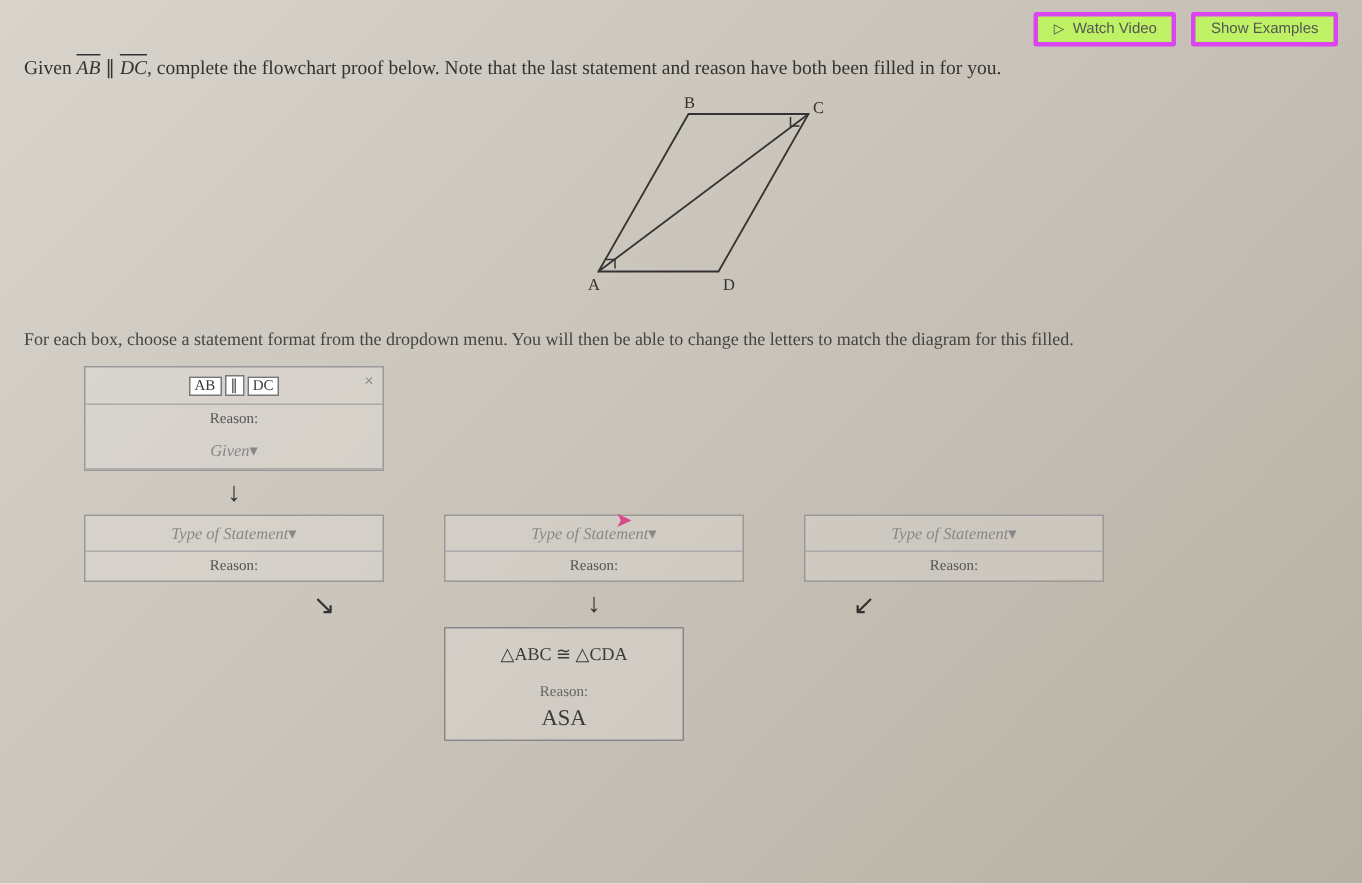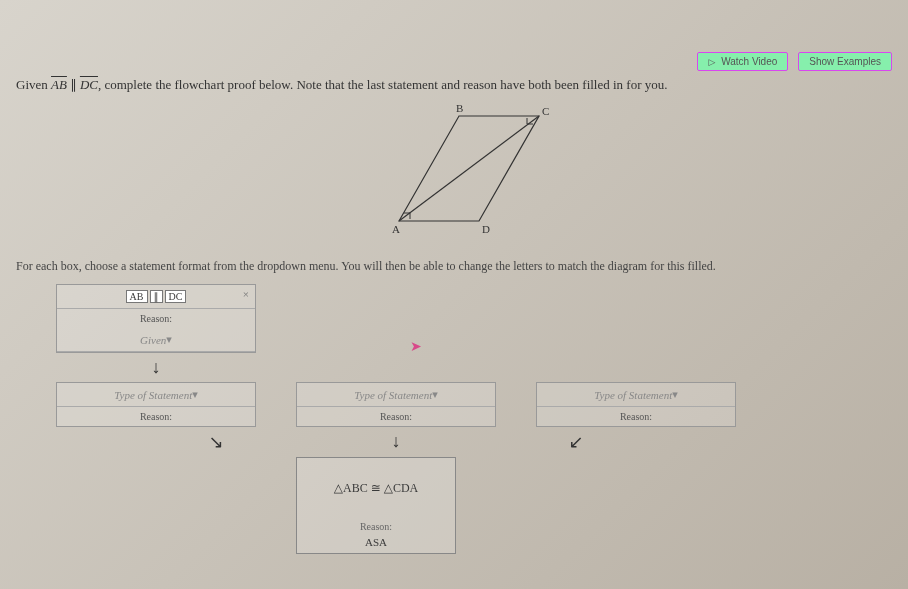--- a/index.html
+++ b/index.html
@@ -12,28 +12,27 @@
   overflow: hidden;
   padding: 8px 16px;
 }
 .top-bar {
   display: flex;
   justify-content: flex-end;
   gap: 10px;
   margin-bottom: 6px;
 }
 .btn {
-  border: 1px solid #d946ef;
-  background: #86efac;
+  border: 3px solid #d946ef;
+  background: #bef264;
   padding: 3px 10px;
   font-size: 10px;
   color: #555;
   border-radius: 2px;
   cursor: pointer;
-  margin-top: 44px;
 }
 .btn .icon { margin-right: 3px; font-size: 9px; }
 .prompt {
   font-size: 13px;
   color: #333;
   margin-bottom: 5px;
 }
 .math-bar { text-decoration: overline; font-style: italic; }
 .figure {
   display: flex;
@@ -130,23 +129,23 @@
 .arrow-dl { transform: translateX(-60px); }
 .arrow-dl::before { content: "↙"; }
 .final-box {
   border: 1px solid #888;
   background: rgba(255,255,255,0.2);
   min-width: 160px;
   text-align: center;
   font-size: 12px;
   margin-left: 280px;
 }
-.final-box .stmt { padding: 23px 8px; }
+.final-box .stmt { padding: 10px 8px; }
 .final-box .reason-lbl { font-size: 10px; color: #666; padding: 2px 0; }
-.final-box .reason-val { font-size: 11px; padding: 2px 0 5px 0; }
+.final-box .reason-val { font-size: 15px; padding: 2px 0 5px 0; }
 .cursor-pointer {
   position: absolute;
   left: 410px;
   top: 338px;
   color: #d84a8a;
   font-size: 14px;
 }
 </style>
 </head>
 <body>

